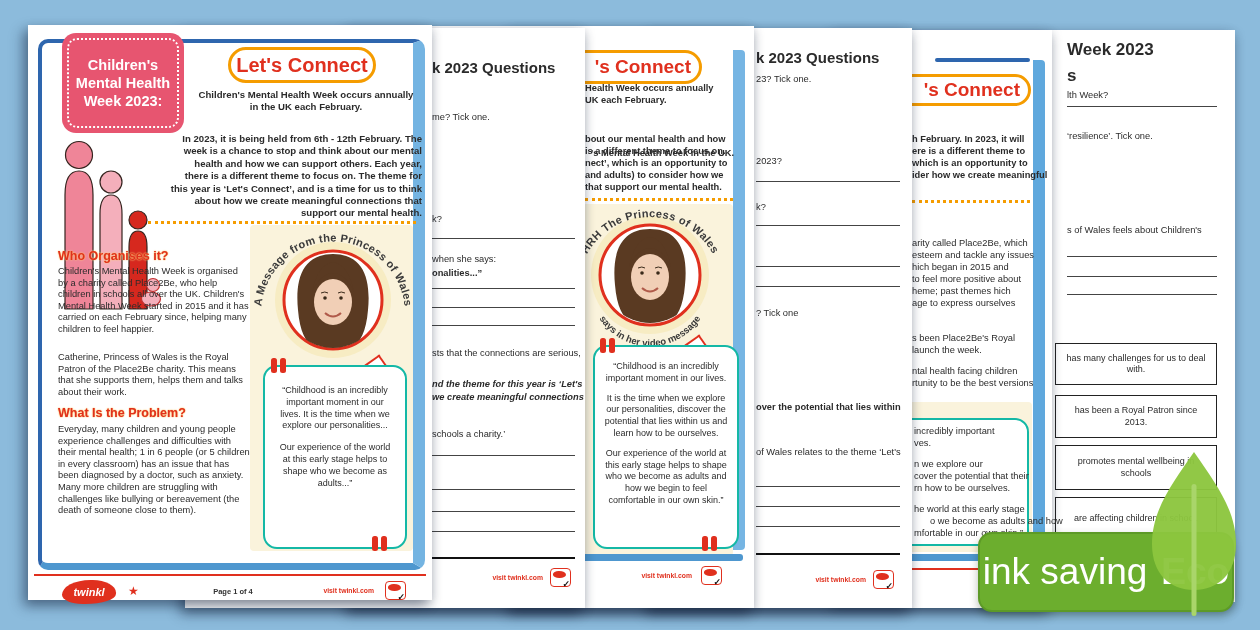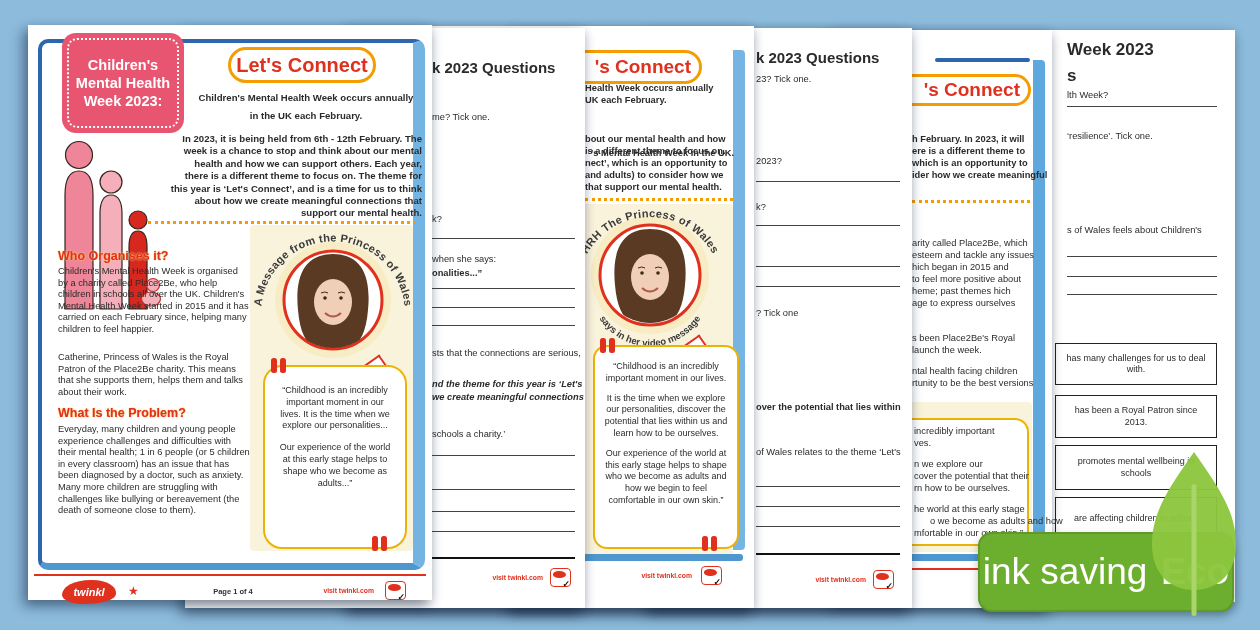--- a/index.html
+++ b/index.html
@@ -10,21 +10,21 @@
   .frame{position:absolute;border-style:solid;border-radius:10px;}
   .frag{position:absolute;font-size:9.3px;line-height:11.5px;color:#2b2b2b;white-space:nowrap;}
   .b{font-weight:bold;}
   .bi{font-weight:bold;font-style:italic;}
   .rule{position:absolute;border-bottom:1.4px solid #444;}
   .rule.thick{border-bottom:2.6px solid #111;}
   .pill{position:absolute;background:#fff;border:3px solid #f59c00;border-radius:18px;color:#e0301e;font-weight:bold;text-align:center;}
   .heading{color:#e0301e;font-weight:bold;font-size:12.5px;text-shadow:0 0 2px #ffd9a0,0 0 1px #f59c00;}
   .para{font-size:9.3px;line-height:11.6px;color:#2b2b2b;}
   .cream{position:absolute;background:#faf3dc;border-radius:4px;}
-  .bubble{position:absolute;background:#fff;border:2px solid #eab308;border-radius:14px;}
+  .bubble{position:absolute;background:#fff;border:2px solid #14b8a6;border-radius:14px;}
   .qq{position:absolute;display:flex;gap:3px;}
   .qq i{display:block;width:6px;height:15px;background:#e0301e;border-radius:2.5px;}
   .tail{position:absolute;width:16px;height:16px;background:#fff;border-top:2.5px solid #e0301e;border-right:2.5px solid #e0301e;transform:rotate(-35deg);}
   .qtext{font-size:9px;line-height:11.8px;text-align:center;color:#2b2b2b;}
   .visit{position:absolute;color:#e0301e;font-weight:bold;font-size:6.8px;white-space:nowrap;}
   .stamp{position:absolute;width:21px;height:19px;background:#fff;border:1.6px solid #e0301e;border-radius:4px;box-sizing:border-box;}
   .stamp::before{content:"";position:absolute;left:2px;top:2px;width:13px;height:7px;background:#e0301e;border-radius:45% 55% 50% 50%;}
   .stamp::after{content:"✓";position:absolute;right:0px;bottom:-3px;font-size:9px;color:#111;font-weight:bold;}
   .tlogo{position:absolute;background:#e0301e;color:#fff;font-weight:bold;font-style:italic;display:flex;align-items:center;justify-content:center;border-radius:55% 45% 60% 40%/65% 55% 45% 40%;}
   .pinkbox{position:absolute;background:#e75570;border-radius:14px;padding:5px;box-sizing:border-box;}
@@ -200,21 +200,21 @@
     <div class="visit" style="right:42px;top:546px;">visit twinkl.com</div>
     <div class="stamp" style="right:14px;top:540px;"></div>
   </section>
 
   <section class="sheet" style="left:28px;top:25px;width:404px;height:575px;z-index:60;">
     <div class="frame" style="left:10px;right:7px;top:14px;bottom:30px;border-width:4px 12px 7px 4px;border-color:#2e66ae #74b4e2 #4e97cf #2e66ae;"></div>
     <div class="pinkbox" style="left:34px;top:8px;width:122px;height:100px;">
       <div class="inner">Children's Mental Health Week 2023:</div>
     </div>
     <div class="pill" style="left:200px;top:22px;width:142px;height:30px;font-size:20px;line-height:30px;">Let's Connect</div>
-    <div class="abs b" style="left:168px;top:64px;width:220px;font-size:9.6px;line-height:18px;text-align:center;color:#2b2b2b;">Children's Mental Health Week occurs annually in the UK each February.</div>
+    <div class="abs b" style="left:168px;top:64px;width:220px;font-size:9.6px;line-height:12px;text-align:center;color:#2b2b2b;">Children's Mental Health Week occurs annually in the UK each February.</div>
     <svg class="abs" style="left:28px;top:110px;" width="106" height="176" viewBox="0 0 106 176">
       <g stroke="#35241f" stroke-width="1.2">
         <circle cx="23" cy="20" r="13.5" fill="#ef8598"></circle>
         <path d="M9,174 L9,60 Q9,36 23,36 Q37,36 37,60 L37,174 Z" fill="#ef8598"></path>
         <circle cx="55" cy="47" r="11" fill="#f4afbb"></circle>
         <path d="M44,174 L44,79 Q44,60 55,60 Q66,60 66,79 L66,174 Z" fill="#f4afbb"></path>
         <circle cx="82" cy="85" r="9" fill="#d6281e"></circle>
         <path d="M73,174 L73,112 Q73,96 82,96 Q91,96 91,112 L91,174 Z" fill="#d6281e"></path>
         <circle cx="97" cy="150" r="6.5" fill="#f4afbb" stroke="#c03030"></circle>
         <ellipse cx="95" cy="164" rx="9.5" ry="7" fill="#f4afbb" stroke="#c03030"></ellipse>
@@ -245,21 +245,21 @@
         <path d="M64,84 Q70,56 85,54 Q100,56 106,84 Q98,66 85,65 Q72,66 64,84 Z" fill="#5a3a22"></path>
         <circle cx="77" cy="90" r="1.8" fill="#3a2a1a"></circle>
           <circle cx="93" cy="90" r="1.8" fill="#3a2a1a"></circle>
         <path d="M73,85 Q77,83 80,85" stroke="#3a2a1a" stroke-width="1" fill="none"></path>
         <path d="M90,85 Q93,83 97,85" stroke="#3a2a1a" stroke-width="1" fill="none"></path>
         <path d="M77,105 Q85,112 93,105" stroke="#b05a4a" stroke-width="2" fill="none"></path>
       </g>
       <text font-size="11" font-weight="bold" fill="#3a3a3a" letter-spacing="0.3"><textPath href="#arc1" startOffset="50%" text-anchor="middle">A Message from the Princess of Wales</textPath></text>
     </svg>
     <div class="tail" style="left:340px;top:333px;"></div>
-    <div class="bubble" style="left:235px;top:340px;width:140px;height:180px;border-radius:19px;">
+    <div class="bubble" style="left:235px;top:340px;width:140px;height:180px;">
       <div class="qtext" style="padding:18px 10px 0 10px;">“Childhood is an incredibly important moment in our lives. It is the time when we explore our personalities...</div>
       <div class="qtext" style="padding:10px 10px 0 10px;">Our experience of the world at this early stage helps to shape who we become as adults...”</div>
     </div>
     <div class="qq" style="left:243px;top:333px;">
         <i></i>
         <i></i>
       </div>
     <div class="qq" style="left:344px;top:511px;">
         <i></i>
         <i></i>

